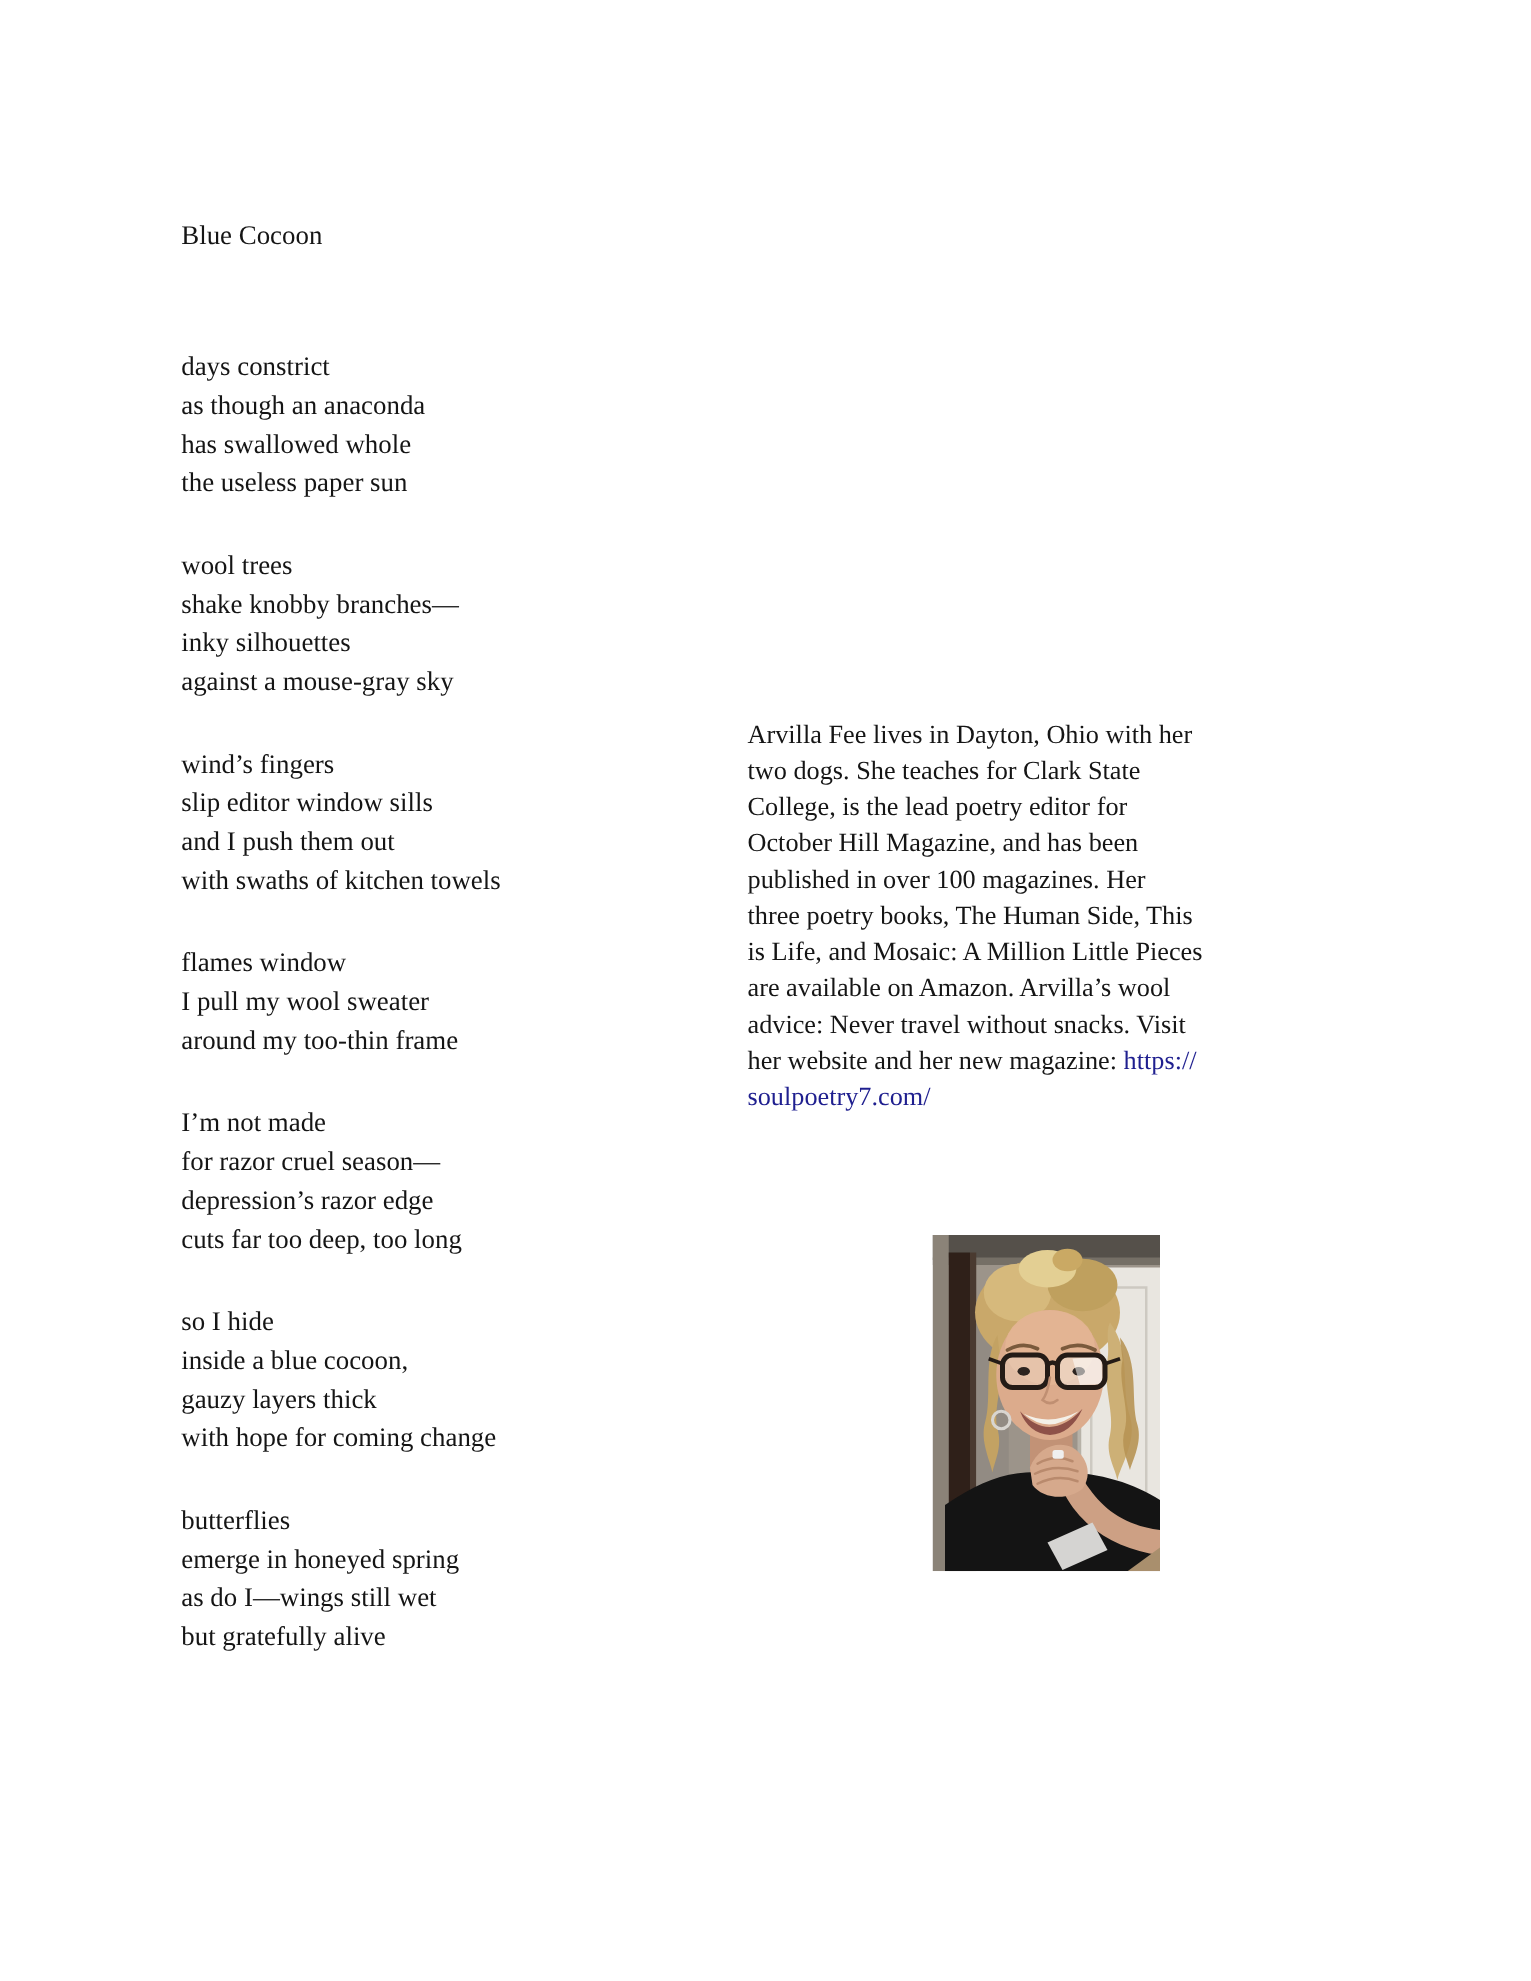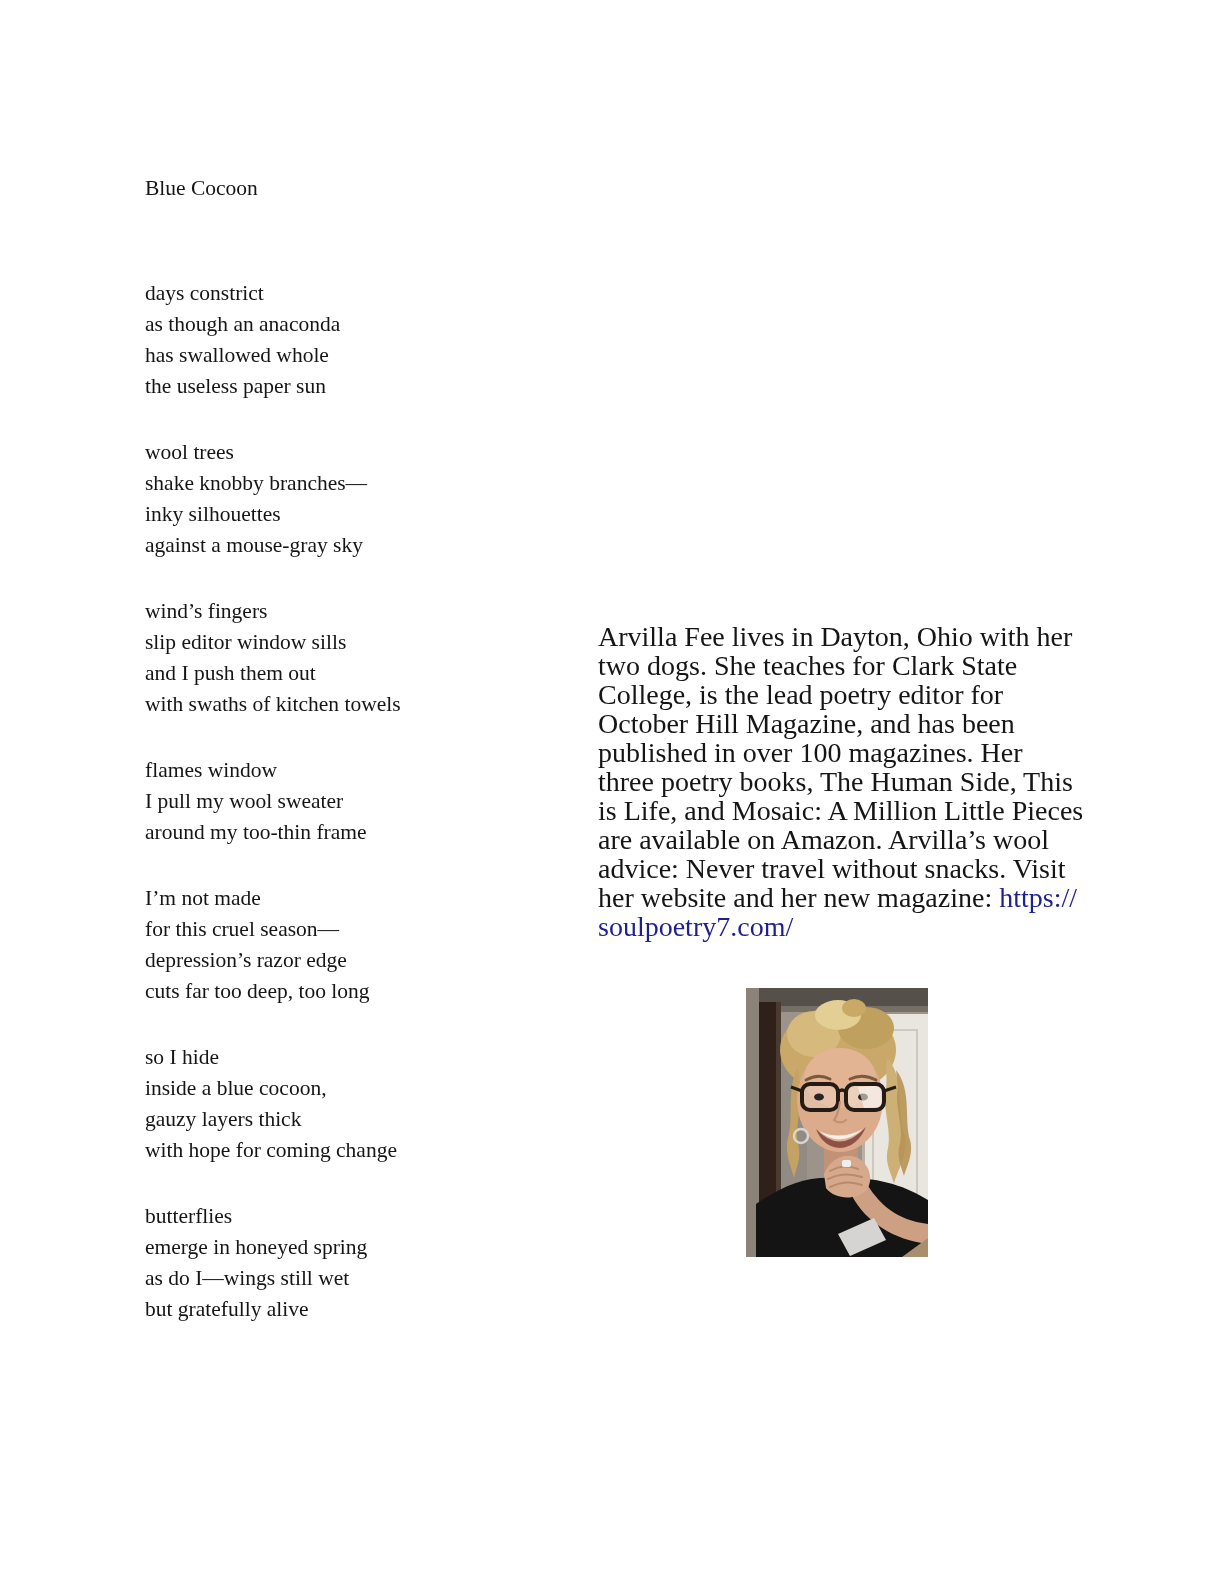--- a/index.html
+++ b/index.html
@@ -22,23 +22,23 @@
     left: 145px; top: 141px;
     font-size: 21.5px;
     line-height: 31px;
     white-space: nowrap;
     margin-top: 32px;
   }
   .poem-title { margin-bottom: 74px; }
   .stanza { margin-bottom: 35px; }
   .bio {
     position: absolute;
-    left: 598px; top: 622px;
+    left: 598px; top: 573px;
     width: 470px;
-    font-size: 28px;
+    font-size: 21px;
     line-height: 29px;
     white-space: nowrap;
   }
   .it { }
   a.biolink {
     color: var(--link-color);
     text-decoration: none;
     cursor: pointer;
     text-align: right;
   }
@@ -76,21 +76,21 @@
           <div>and I push them out</div>
           <div>with swaths of kitchen towels</div>
         </div>
         <div class="stanza">
           <div>flames window</div>
           <div>I pull my wool sweater</div>
           <div>around my too-thin frame</div>
         </div>
         <div class="stanza">
           <div>I’m not made</div>
-          <div>for this cruel season—</div>
+          <div>for razor cruel season—</div>
           <div>depression’s razor edge</div>
           <div>cuts far too deep, too long</div>
         </div>
         <div class="stanza">
           <div>so I hide</div>
           <div>inside a blue cocoon,</div>
           <div>gauzy layers thick</div>
           <div>with hope for coming change</div>
         </div>
         <div class="stanza">

